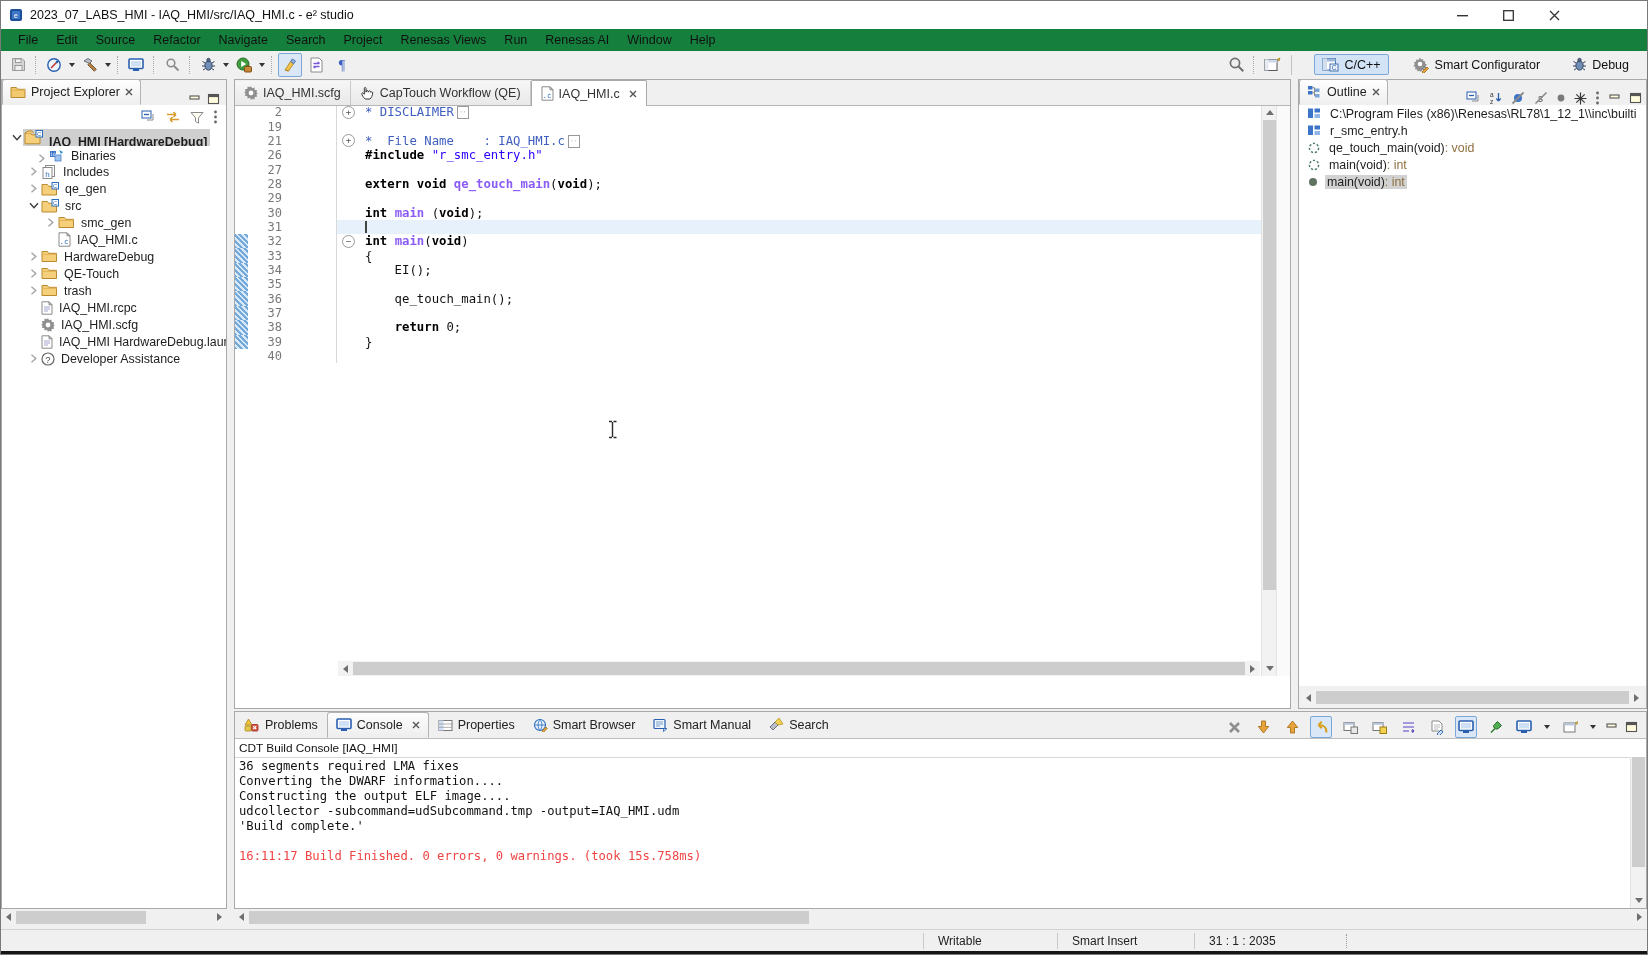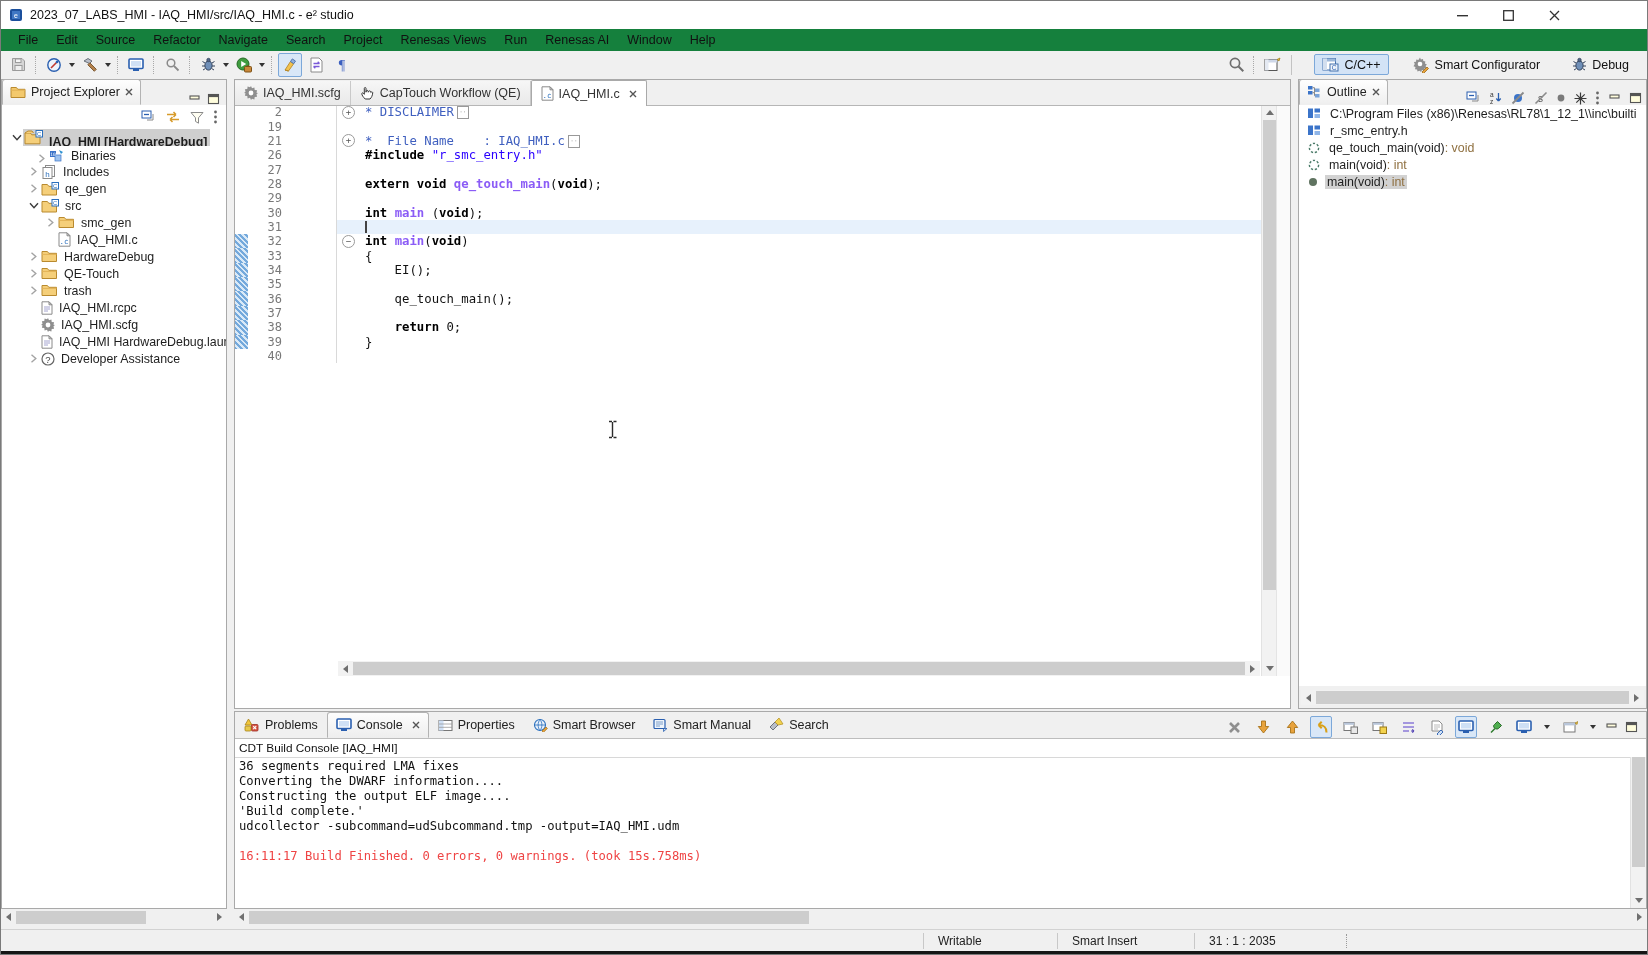--- a/index.html
+++ b/index.html
@@ -1124,22 +1124,22 @@
               <rect x="1.5" y="1.5" width="10" height="2.6" fill="#555"></rect>
             </svg>
           </span>
         </span>
       </div>
     <div class="cheader">CDT Build Console [IAQ_HMI]</div>
     <div class="ctext" id="ctext">
         <div class="cline">36 segments required LMA fixes</div>
         <div class="cline">Converting the DWARF information....</div>
         <div class="cline">Constructing the output ELF image....</div>
+        <div class="cline">udcollector -subcommand=udSubcommand.tmp -output=IAQ_HMI.udm</div>
         <div class="cline">'Build complete.'</div>
-        <div class="cline">udcollector -subcommand=udSubcommand.tmp -output=IAQ_HMI.udm</div>
         <div class="cline">&nbsp;</div>
         <div class="cline cfinished">16:11:17 Build Finished. 0 errors, 0 warnings. (took 15s.758ms)</div>
       </div>
     <div class="cvscroll">
       <div class="sb-thumb" style="position:absolute;top:0;left:1px;right:1px;height:110px;"></div>
       <div class="sb-arrow" style="position:absolute;bottom:0;">
           <span class="tri-d"></span>
         </div>
     </div>
   </div>

